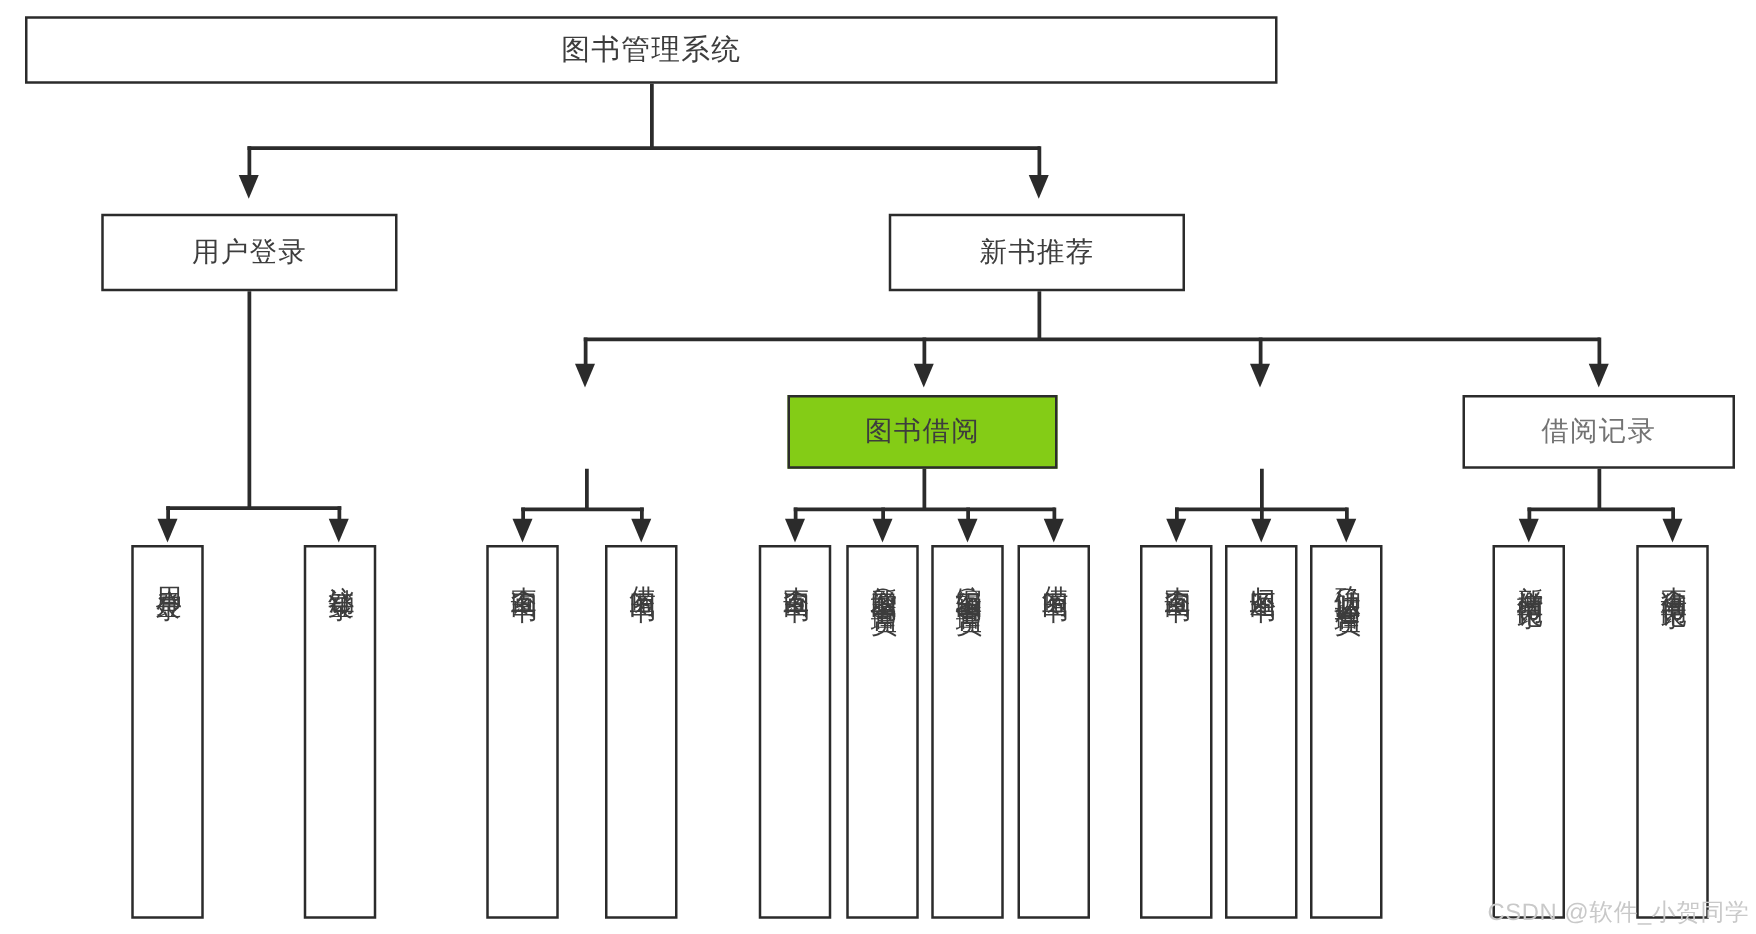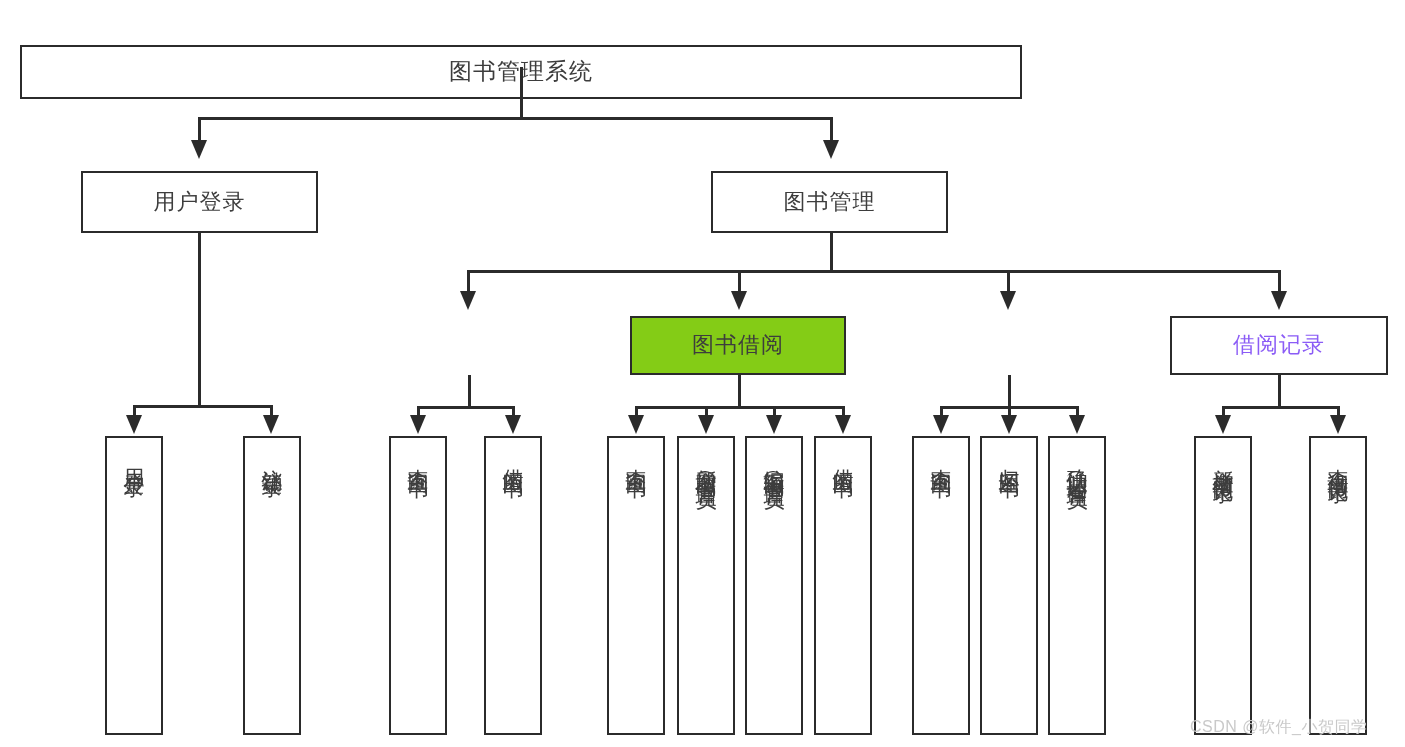--- a/index.html
+++ b/index.html
@@ -33,21 +33,21 @@
   }
   .node .lbl {
     display: block;
     text-align: center;
     line-height: 1.28;
   }
   
   .node.h {
     font-size: 22px;
   }
-  .node.h.root { font-size: 23px; margin-top: 32px; }
+  .node.h.root { font-size: 23px; }
   
   .node.v {
     font-size: 21px;
     padding: 14px 2px;
     align-items: flex-start;
   }
   .node.v .lbl {
     writing-mode: vertical-rl;
     text-orientation: upright;
     letter-spacing: 3px;
@@ -67,21 +67,21 @@
     width: 0;
     height: 0;
     border-left: 8px solid transparent;
     border-right: 8px solid transparent;
     border-top: 19px solid #2b2b2b;
   }
   
   #watermark {
     position: absolute;
     color: #c9c9c9;
-    font-size: 16px;
+    font-size: 19px;
     white-space: nowrap;
     letter-spacing: 0.5px;
     user-select: none;
   }
 </style>
 </head>
 <body>
 
 <div id="canvas" style="background: rgb(255, 255, 255);">
 
@@ -97,21 +97,21 @@
   <div class="arrow" style="left: 191px; top: 140px; border-top-color: rgb(43, 43, 43);"></div>
 
   <div class="ln v" style="left: 830px; top: 117px; width: 2.5px; height: 25px; background: rgb(43, 43, 43);"></div>
   <div class="arrow" style="left: 823px; top: 140px; border-top-color: rgb(43, 43, 43);"></div>
 
   <div class="node h" style="left: 81px; top: 171px; width: 237px; height: 62px; border-color: rgb(43, 43, 43); background: rgb(255, 255, 255); color: rgb(61, 61, 61);">
     <span class="lbl">用户登录</span>
   </div>
 
   <div class="node h" style="left: 711px; top: 171px; width: 237px; height: 62px; border-color: rgb(43, 43, 43); background: rgb(255, 255, 255); color: rgb(61, 61, 61);">
-    <span class="lbl">图书管理</span>
+    <span class="lbl">新书推荐</span>
   </div>
 
   <div class="ln v" style="left: 198px; top: 233px; width: 2.5px; height: 173px; background: rgb(43, 43, 43);"></div>
   <div class="ln h" style="left: 133px; top: 405px; width: 140px; height: 2.5px; background: rgb(43, 43, 43);"></div>
   <div class="ln v" style="left: 133px; top: 405px; width: 2.5px; height: 12px; background: rgb(43, 43, 43);"></div>
   <div class="arrow" style="left: 126px; top: 415px; border-top-color: rgb(43, 43, 43);"></div>
   <div class="ln v" style="left: 270px; top: 405px; width: 2.5px; height: 12px; background: rgb(43, 43, 43);"></div>
   <div class="arrow" style="left: 263px; top: 415px; border-top-color: rgb(43, 43, 43);"></div>
 
   <div class="ln v" style="left: 830px; top: 233px; width: 2.5px; height: 38px; background: rgb(43, 43, 43);"></div>
@@ -125,21 +125,21 @@
 
   <div class="ln v" style="left: 1007px; top: 270px; width: 2.5px; height: 23px; background: rgb(43, 43, 43);"></div>
   <div class="arrow" style="left: 1000px; top: 291px; border-top-color: rgb(43, 43, 43);"></div>
 
   <div class="ln v" style="left: 1278px; top: 270px; width: 2.5px; height: 23px; background: rgb(43, 43, 43);"></div>
   <div class="arrow" style="left: 1271px; top: 291px; border-top-color: rgb(43, 43, 43);"></div>
 
   <div class="node h" style="left: 630px; top: 316px; width: 216px; height: 59px; border-color: rgb(43, 43, 43); background: #84cc16; color: rgb(61, 61, 61);">
     <span class="lbl">图书借阅</span>
   </div>
-  <div class="node h" style="left: 1170px; top: 316px; width: 218px; height: 59px; border-color: rgb(43, 43, 43); background: rgb(255, 255, 255); color: #8b5cf6;">
+  <div class="node h" style="left: 1170px; top: 316px; width: 218px; height: 59px; border-color: rgb(43, 43, 43); background: rgb(255, 255, 255); color: #737373;">
     <span class="lbl">借阅记录</span>
   </div>
 
   <div class="ln v" style="left: 468px; top: 375px; width: 2.5px; height: 32px; background: rgb(43, 43, 43);"></div>
   <div class="ln h" style="left: 417px; top: 406px; width: 98px; height: 2.5px; background: rgb(43, 43, 43);"></div>
   <div class="ln v" style="left: 417px; top: 406px; width: 2.5px; height: 11px; background: rgb(43, 43, 43);"></div>
   <div class="arrow" style="left: 410px; top: 415px; border-top-color: rgb(43, 43, 43);"></div>
   <div class="ln v" style="left: 512px; top: 406px; width: 2.5px; height: 11px; background: rgb(43, 43, 43);"></div>
   <div class="arrow" style="left: 505px; top: 415px; border-top-color: rgb(43, 43, 43);"></div>
 

